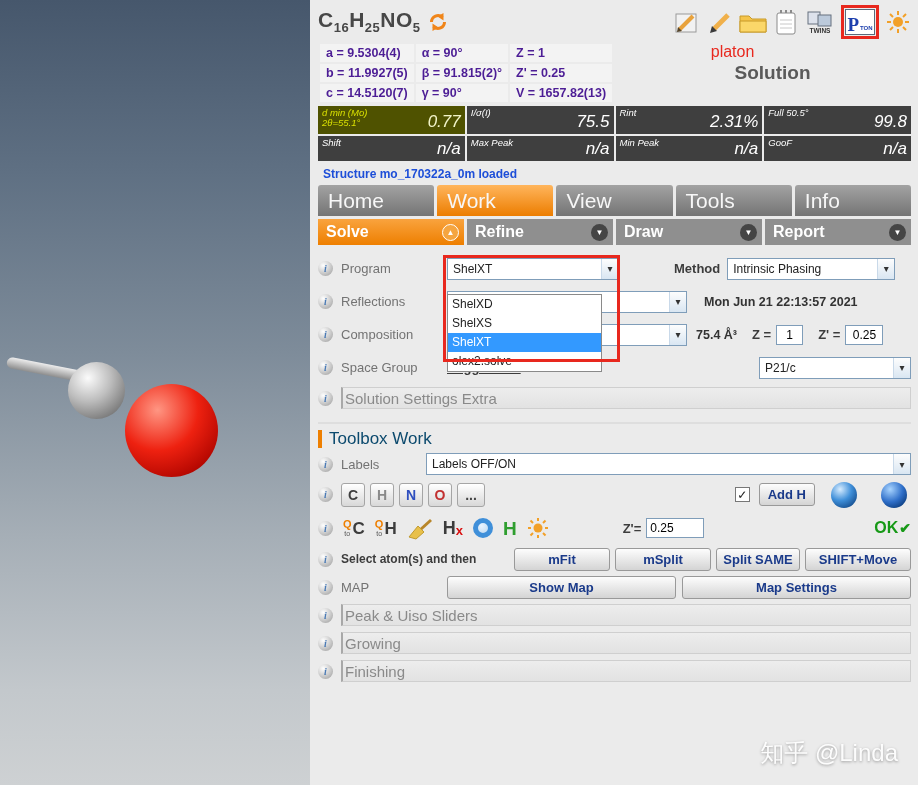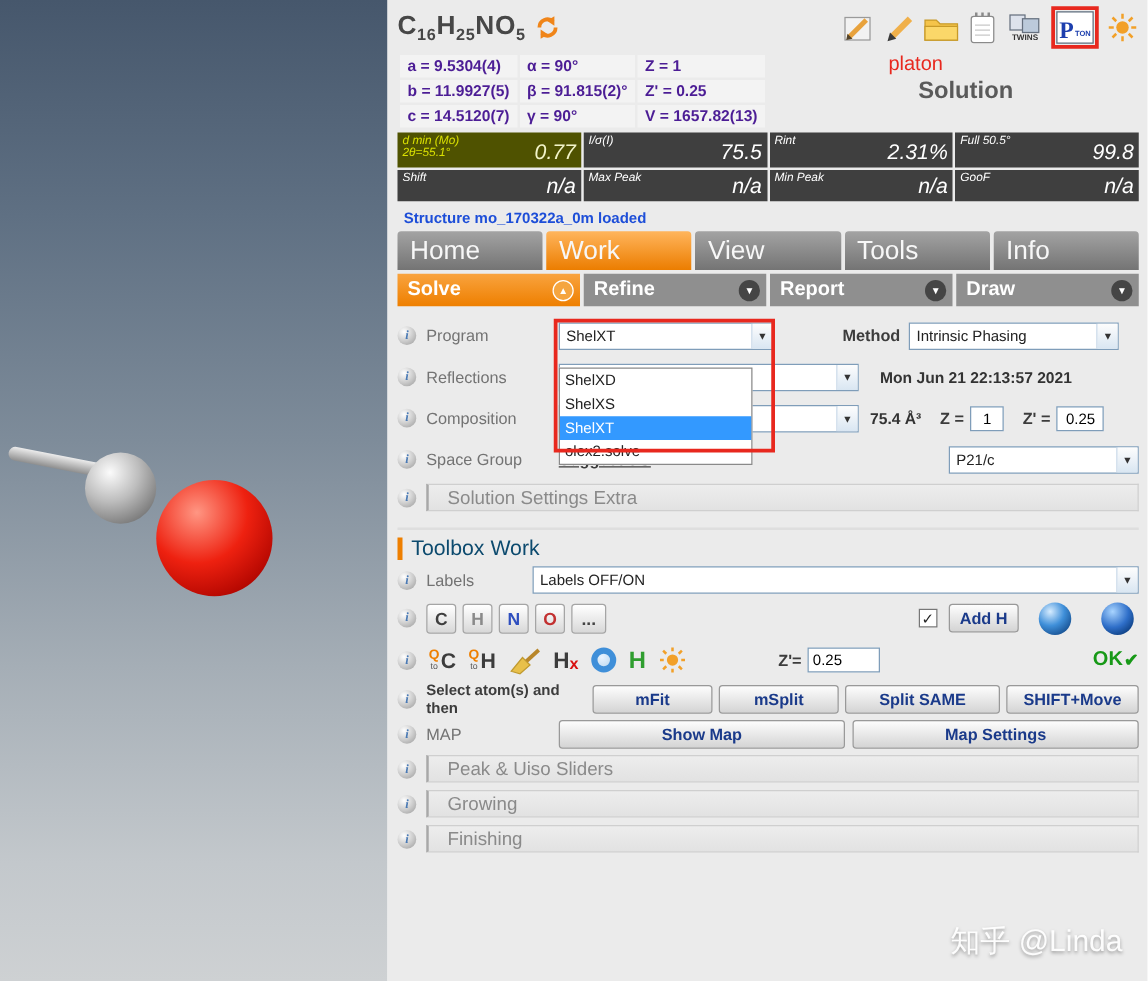--- a/index.html
+++ b/index.html
@@ -85,21 +85,21 @@
 
   .mlabel { font-size:13px; font-weight:bold; color:#3c3c3c; margin-left:55px; margin-right:7px; }
   .datetxt { font-size:12.5px; font-weight:bold; color:#333; margin-left:17px; }
   .voltxt { font-size:12.5px; font-weight:bold; color:#333; margin-left:9px; }
   .zlab { font-size:13px; font-weight:bold; color:#3c3c3c; margin-left:15px; margin-right:5px; }
   .tinput { height:20px; border:1px solid #7f9db9; background:#fff; font-size:12px; padding:0 3px; text-align:center;
     font-family:"Liberation Sans",sans-serif; }
   .link { font-size:13px; font-weight:bold; color:#3c3c3c; text-decoration:underline; cursor:pointer; }
 
   .secbar { flex:1; height:22px; background:linear-gradient(180deg,#ededed,#e2e2e2); border:1px solid #cfcfcf; border-left:2px solid #a8a8a8;
-    color:#8a8a8a; font-size:15px; display:flex; align-items:center; padding-left:15px; cursor:pointer; }
+    color:#8a8a8a; font-size:15px; display:flex; align-items:center; padding-left:2px; cursor:pointer; }
 
   .tbhead { display:flex; align-items:center; height:28px; margin-top:10px; border-top:2px solid #dedede; padding-top:3px; }
   .accent { width:4px; height:18px; background:#ee7f00; margin-right:7px; }
   .tbtitle { font-size:17px; color:#0c4a6e; }
 
   .btn { background:linear-gradient(180deg,#fdfdfd,#d4d4d4); border:1px solid #999; border-radius:3px; color:#1a3a8a;
     font-weight:bold; font-size:13px; height:23px; display:flex; align-items:center; justify-content:center; padding:0 8px; cursor:pointer; white-space:nowrap; }
   .elbtn { width:24px; height:24px; margin-right:5px; background:linear-gradient(180deg,#ffffff,#d8d8d8); border:1px solid #a5a5a5;
     border-radius:3px; display:flex; align-items:center; justify-content:center; font-size:14px; font-weight:bold; cursor:pointer; }
   .el-c { color:#3f3f3f; } .el-h { color:#8a8a8a; } .el-n { color:#2f4fbf; } .el-o { color:#c23030; } .el-more { color:#444; width:28px; }
@@ -309,25 +309,25 @@
     <div class="subtabs">
       <div class="subtab active">
         <span>Solve</span>
         <span class="arrc"></span>
       </div>
       <div class="subtab">
         <span>Refine</span>
         <span class="arrc"></span>
       </div>
       <div class="subtab">
+        <span>Draw</span>
+        <span class="arrc"></span>
+      </div>
+      <div class="subtab">
         <span>Report</span>
-        <span class="arrc"></span>
-      </div>
-      <div class="subtab">
-        <span>Draw</span>
         <span class="arrc"></span>
       </div>
     </div>
 
     <div class="frow zx" style="margin-top:7px;">
       <span class="info"></span>
       <span class="flabel">Program</span>
       <div class="ddwrap">
         <div class="sel">
           <span>ShelXT</span>
@@ -465,21 +465,21 @@
       <input class="tinput" style="width: 58px; text-align: left;" value="0.25">
       <span class="oktxt">OK</span>
     </div>
 
     <div class="frow short">
       <span class="info"></span>
       <span class="stext">Select atom(s) and then</span>
       <div class="selbtns">
         <div class="btn" style="width:96px;">mFit</div>
         <div class="btn" style="width:96px;">mSplit</div>
-        <div class="btn" style="width:124px;">Split SAME</div>
+        <div class="btn" style="width:84px;">Split SAME</div>
         <div class="btn" style="width:106px;">SHIFT+Move</div>
       </div>
     </div>
 
     <div class="frow short">
       <span class="info"></span>
       <span class="flabel" style="width:106px;flex:0 0 106px;">MAP</span>
       <div class="mapbtns">
         <div class="btn">Show Map</div>
         <div class="btn">Map Settings</div>

